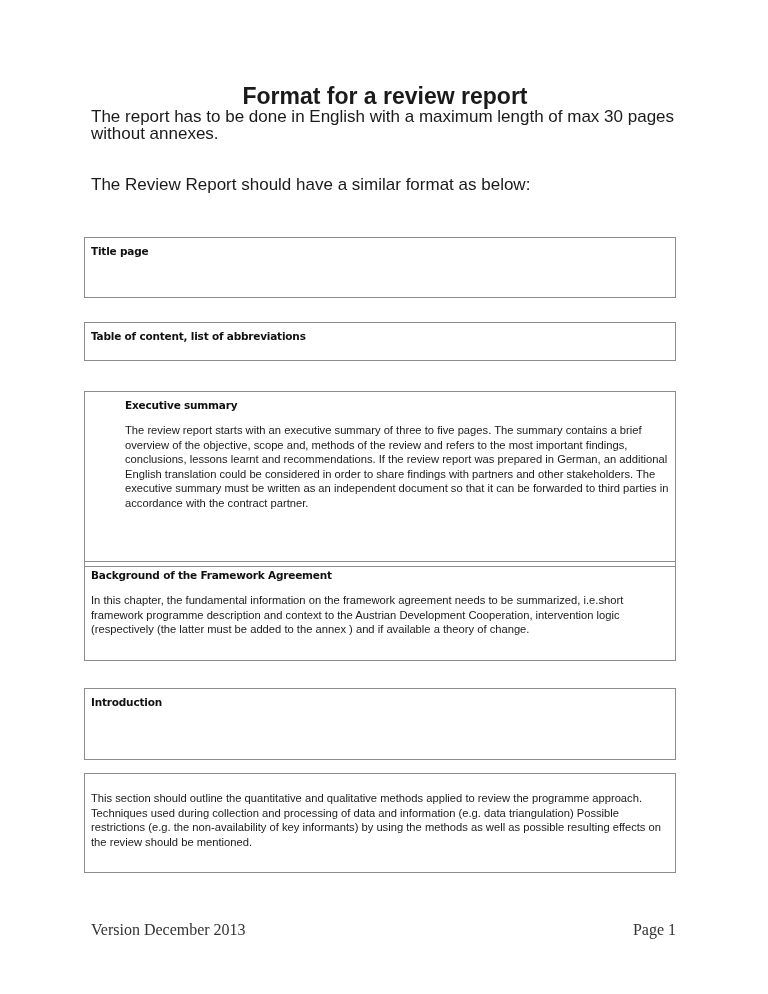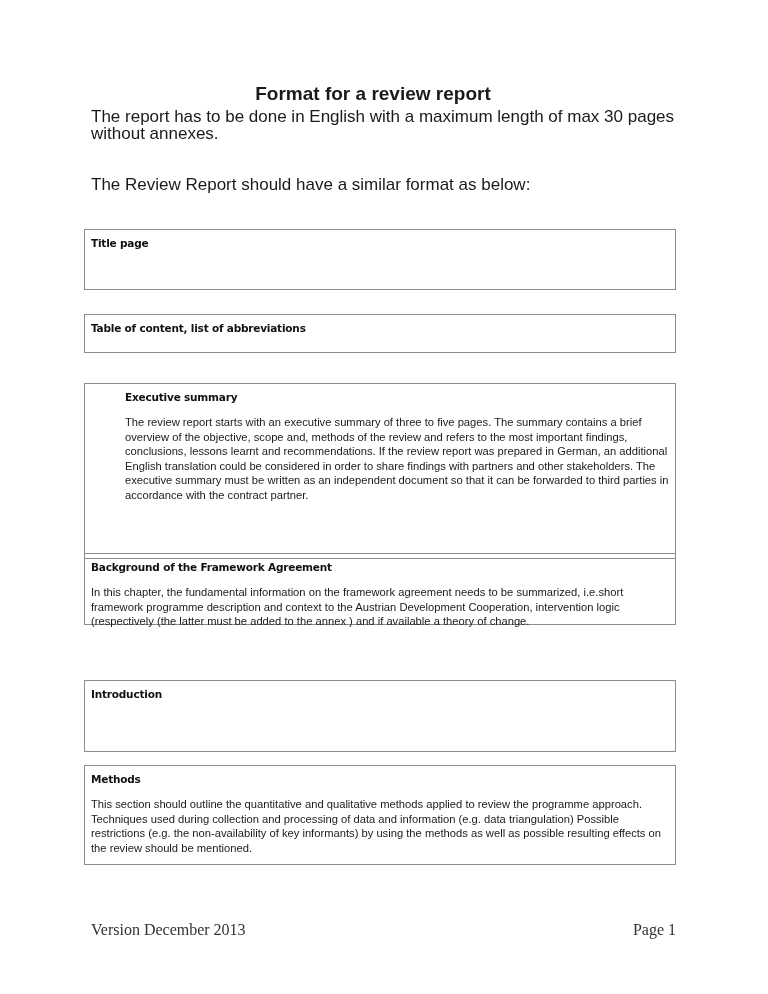--- a/index.html
+++ b/index.html
@@ -1,19 +1,19 @@
 <!DOCTYPE html>
 <html><head>
   <meta charset="utf-8">
   <style>
     html, body { margin: 0; padding: 0; background: #ffffff; }
     body { width: 768px; height: 994px; position: relative; overflow: hidden; font-family: "Liberation Sans", sans-serif; color: #1a1a1a; }
-    .page-title { position: absolute; top: 83px; left: 0; width: 746px; text-align: center; font-size: 19px; font-weight: bold; }
+    .page-title { position: absolute; top: 83px; left: 12px; width: 746px; text-align: center; font-size: 23px; font-weight: bold; }
     .intro-p { position: absolute; left: 91px; width: 600px; font-size: 17px; line-height: 17px; }
-    .box { position: absolute; left: 84px; width: 592px; border: 1.5px solid #8c8c8c; box-sizing: border-box; padding: 6px 6px; }
+    .box { position: absolute; left: 84px; width: 592px; border: 1.5px solid #8c8c8c; box-sizing: border-box; padding: 6px 6px; margin-top: 8px; }
     .box-h { font-family: "DejaVu Sans", sans-serif; font-size: 10.5px; font-weight: bold; color: #111; line-height: 14px; letter-spacing: -0.2px; }
     .box-body { font-size: 11.2px; line-height: 14.6px; margin-top: 11px; color: #1a1a1a; }
     .box-body.large { font-size: 13.4px; line-height: 16px; padding-left: 23px; margin-top: 12px; }
     .footer { position: absolute; top: 921px; font-family: "Liberation Serif", serif; font-size: 16px; color: #333; }
   </style>
 </head>
 <body>
 
 <div class="page-title">Format for a review report</div>
 
@@ -26,28 +26,27 @@
 
 <div class="box" style="top:314px; height:39px;">
   <div class="box-h">Table of content, list of abbreviations</div>
 </div>
 
 <div class="box" style="top:383px; height:176px;padding-left:40px;">
   <div class="box-h">Executive summary</div>
   <div class="box-body">The review report starts with an executive summary of three to five pages. The summary contains a brief overview of the objective, scope and, methods of the review and refers to the most important findings, conclusions, lessons learnt and recommendations.  If the review report was prepared in German, an additional English translation could be considered in order to share findings with partners and other stakeholders. The executive summary must be written as an independent document so that it can be forwarded to third parties in accordance with the contract partner.</div>
 </div>
 
-<div class="box" style="top:553px; height:72px;">
+<div class="box" style="top:553px; height:100px;">
   <div class="box-h">Background of the Framework Agreement</div>
   <div class="box-body">In this chapter, the fundamental information on the framework agreement needs to be summarized, i.e.short framework  programme description and context to the Austrian Development Cooperation, intervention logic  (respectively (the latter must be added to the annex ) and if available a theory of change.</div>
 </div>
 
 <div class="box" style="top:680px; height:72px;">
   <div class="box-h">Introduction</div>
 </div>
 
 <div class="box" style="top:765px; height:100px;">
-  <div class="box-h">Methods</div>
   <div class="box-body">This section should outline the quantitative and qualitative methods applied to review the programme approach.  Techniques used during collection and processing of data and information (e.g. data triangulation) Possible restrictions (e.g. the non-availability of key informants) by using the methods as well as possible resulting effects on the review should be mentioned.</div>
 </div>
 
 <div class="footer" style="left:91px;">Version December 2013</div>
 <div class="footer" style="right:92px;">Page 1</div>
 
 </body></html>

